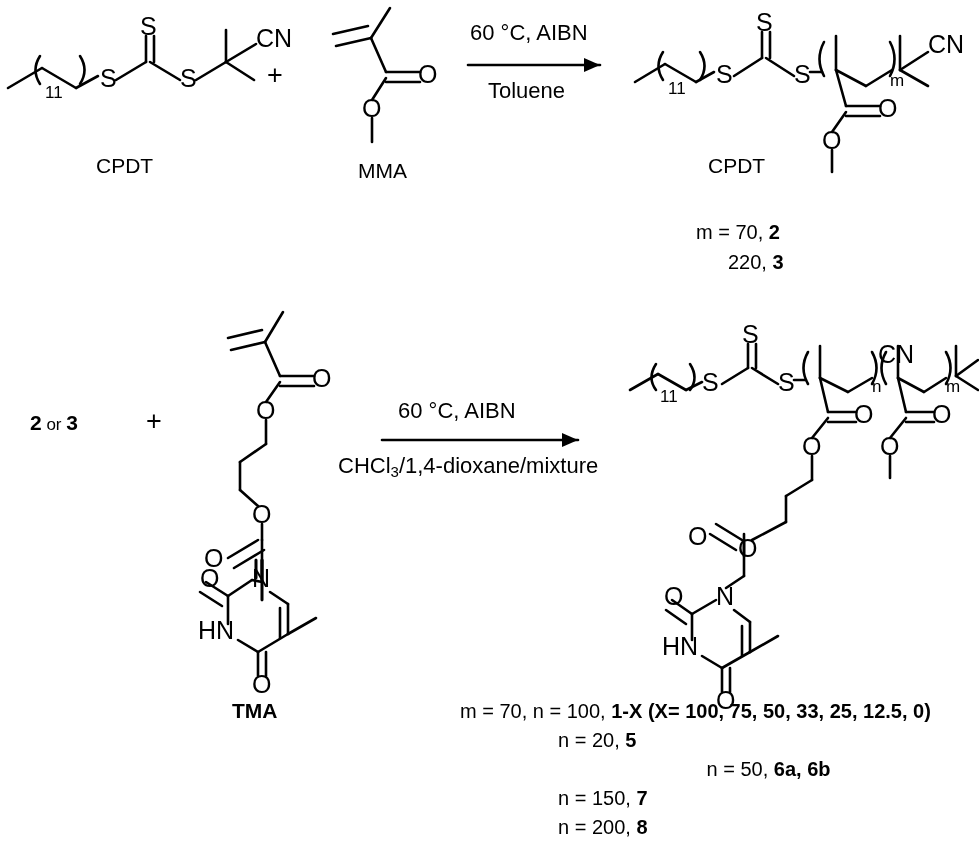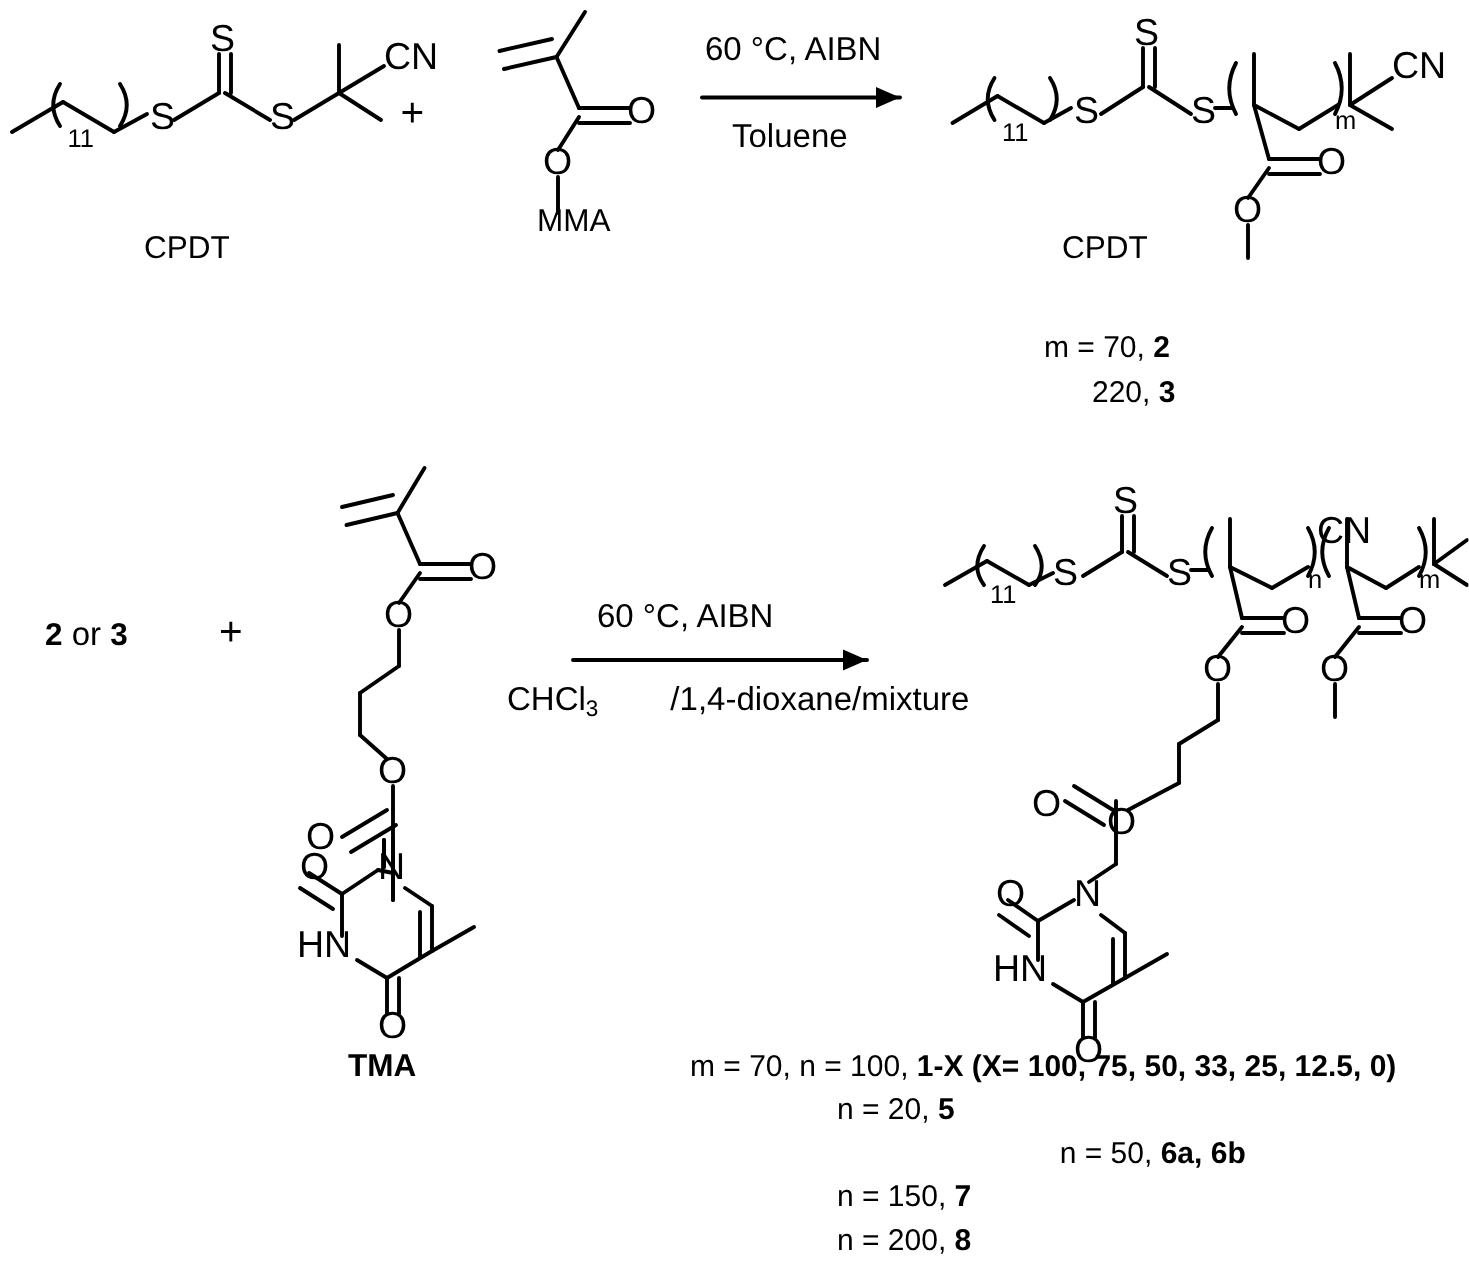--- a/index.html
+++ b/index.html
@@ -66,21 +66,21 @@
 
     <path class="bond" d="M 386,72 L 420,72"></path>
     <path class="bond" d="M 386,82 L 420,82"></path>
 
     <path class="bond" d="M 386,78 L 372,100"></path>
 
     <path class="bond" d="M 372,118 L 372,142"></path>
   </svg>
   <span class="lbl atom" style="left:418px;top:62px;">O</span>
   <span class="lbl atom" style="left:362px;top:96px;">O</span>
-  <span class="lbl name" style="left:358px;top:137px;">MMA</span>
+  <span class="lbl name" style="left:358px;top:160px;">MMA</span>
 
   <svg width="979" height="852">
     <path class="bond" d="M 468,65 L 600,65"></path>
     <path d="M 600,65 L 584,58 L 584,72 Z" fill="#000"></path>
   </svg>
   <span class="lbl cond" style="left:470px;top:22px;">60 °C, AIBN</span>
   <span class="lbl cond" style="left:488px;top:80px;">Toluene</span>
 
   <svg width="979" height="852">
 
@@ -128,21 +128,21 @@
   <span class="lbl name" style="left:708px;top:155px;">CPDT</span>
 
   <div style="position:absolute;left:696px;top:222px;">
     <span class="lbl cap" style="position:static;">m = 70, </span><span class="lbl capb" style="position:static;">2</span>
   </div>
   <div style="position:absolute;left:728px;top:252px;">
     <span class="lbl cap" style="position:static;">220, </span><span class="lbl capb" style="position:static;">3</span>
   </div>
 
   <div style="position:absolute;left:30px;top:412px;">
-    <span class="lbl capb" style="position:static;font-size:21px;">2</span><span class="lbl cap" style="position:static;font-size:22px;"> or </span><span class="lbl capb" style="position:static;font-size:21px;">3</span>
+    <span class="lbl capb" style="position:static;font-size:21px;">2</span><span class="lbl cap" style="position:static;font-size:17px;"> or </span><span class="lbl capb" style="position:static;font-size:21px;">3</span>
   </div>
   <span class="lbl plus" style="left:146px;top:408px;">+</span>
 
   <svg width="979" height="852">
 
     <path class="bond" d="M 228,338 L 262,330"></path>
     <path class="bond" d="M 231,350 L 265,342"></path>
     <path class="bond" d="M 265,342 L 283,312"></path>
     <path class="bond" d="M 265,342 L 280,376"></path>
 
@@ -206,21 +206,21 @@
   <span class="lbl atom" style="left:198px;top:618px;">HN</span>
   <span class="lbl atom" style="left:252px;top:672px;">O</span>
   <span class="lbl name" style="left:232px;top:700px;font-weight:bold;">TMA</span>
 
   <svg width="979" height="852">
     <path class="bond" d="M 382,440 L 578,440"></path>
     <path d="M 578,440 L 562,433 L 562,447 Z" fill="#000"></path>
   </svg>
   <span class="lbl cond" style="left:398px;top:400px;">60 °C, AIBN</span>
   <div style="position:absolute;left:338px;top:455px;">
-    <span class="lbl cond" style="position:static;">CHCl</span><span class="lbl" style="position:static;font-size:15px;vertical-align:sub;">3</span><span class="lbl cond" style="position:static;margin-left:48px;">/1,4-dioxane/mixture</span>
+    <span class="lbl cond" style="position:static;">CHCl</span><span class="lbl" style="position:static;font-size:15px;vertical-align:sub;">3</span><span class="lbl cond" style="position:static;">/1,4-dioxane/mixture</span>
   </div>
 
   <svg width="979" height="852">
 
     <path class="bond" d="M 630,390 L 658,374"></path>
     <path class="bond" d="M 658,374 L 686,390"></path>
     <path class="bond" d="M 686,390 L 702,382"></path>
     <path class="brk" d="M 656,364 q -9,14 0,26"></path>
     <path class="brk" d="M 690,364 q 9,14 0,26"></path>
 

